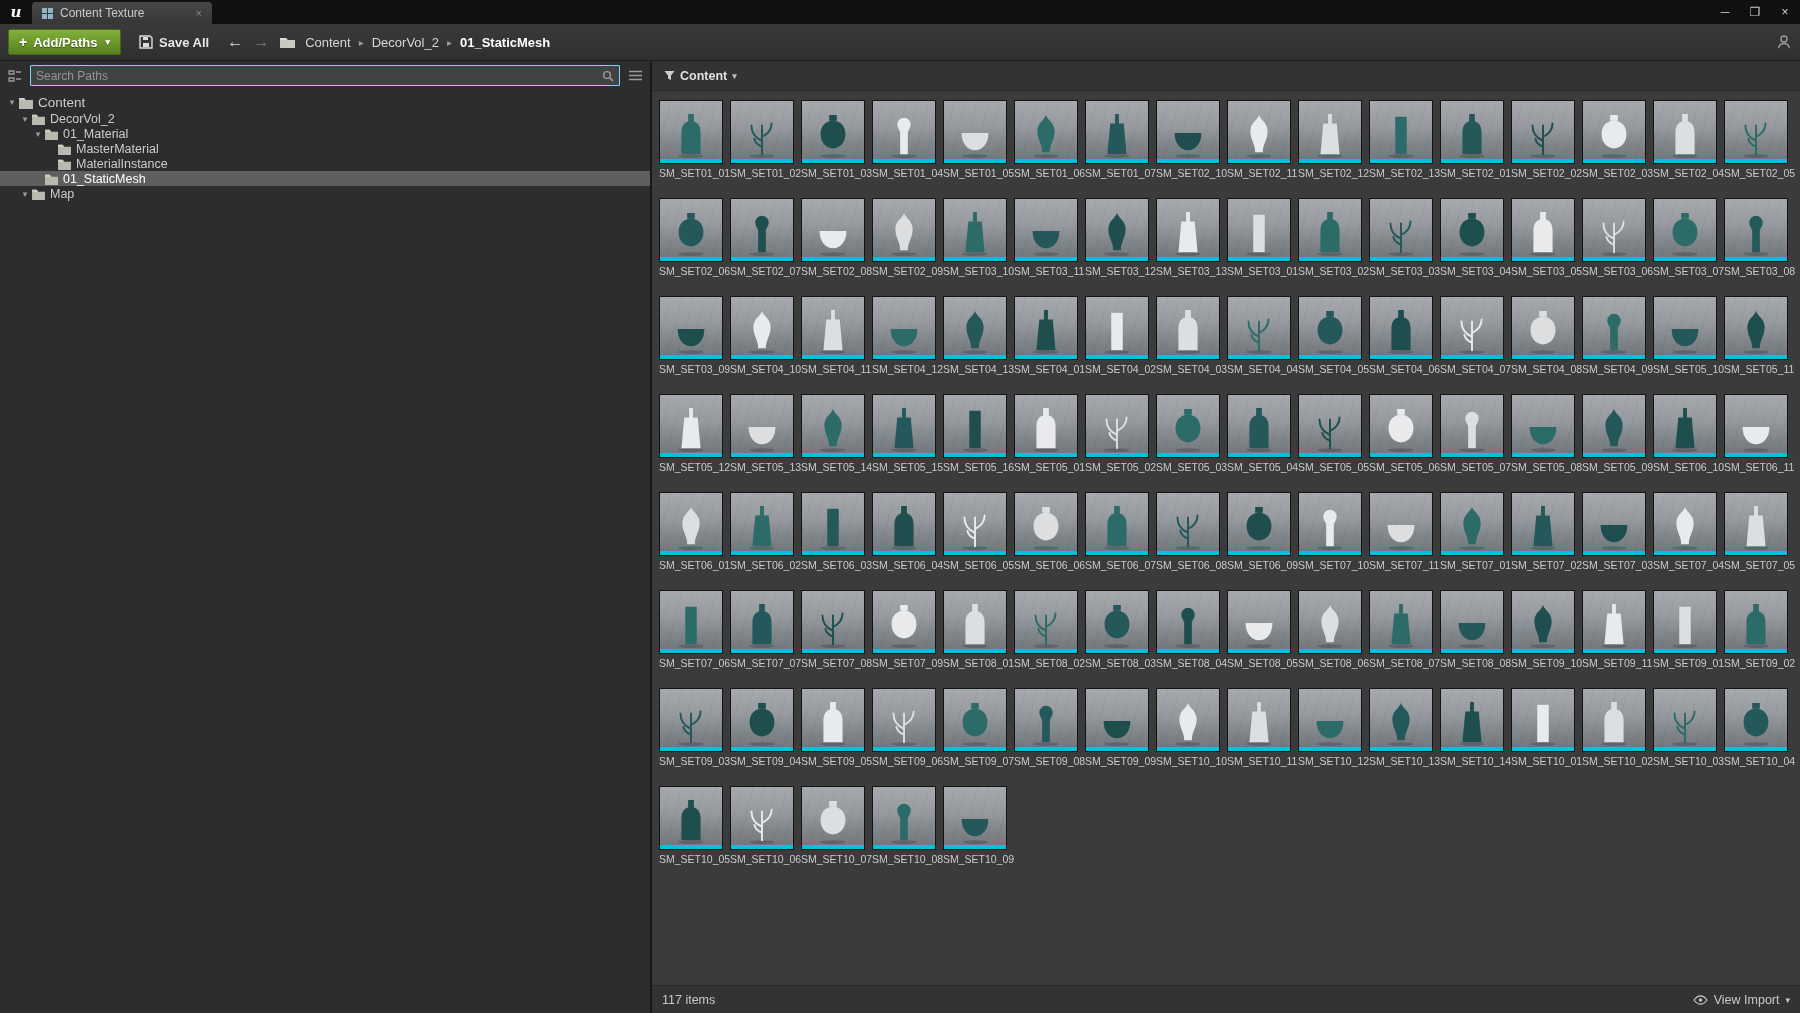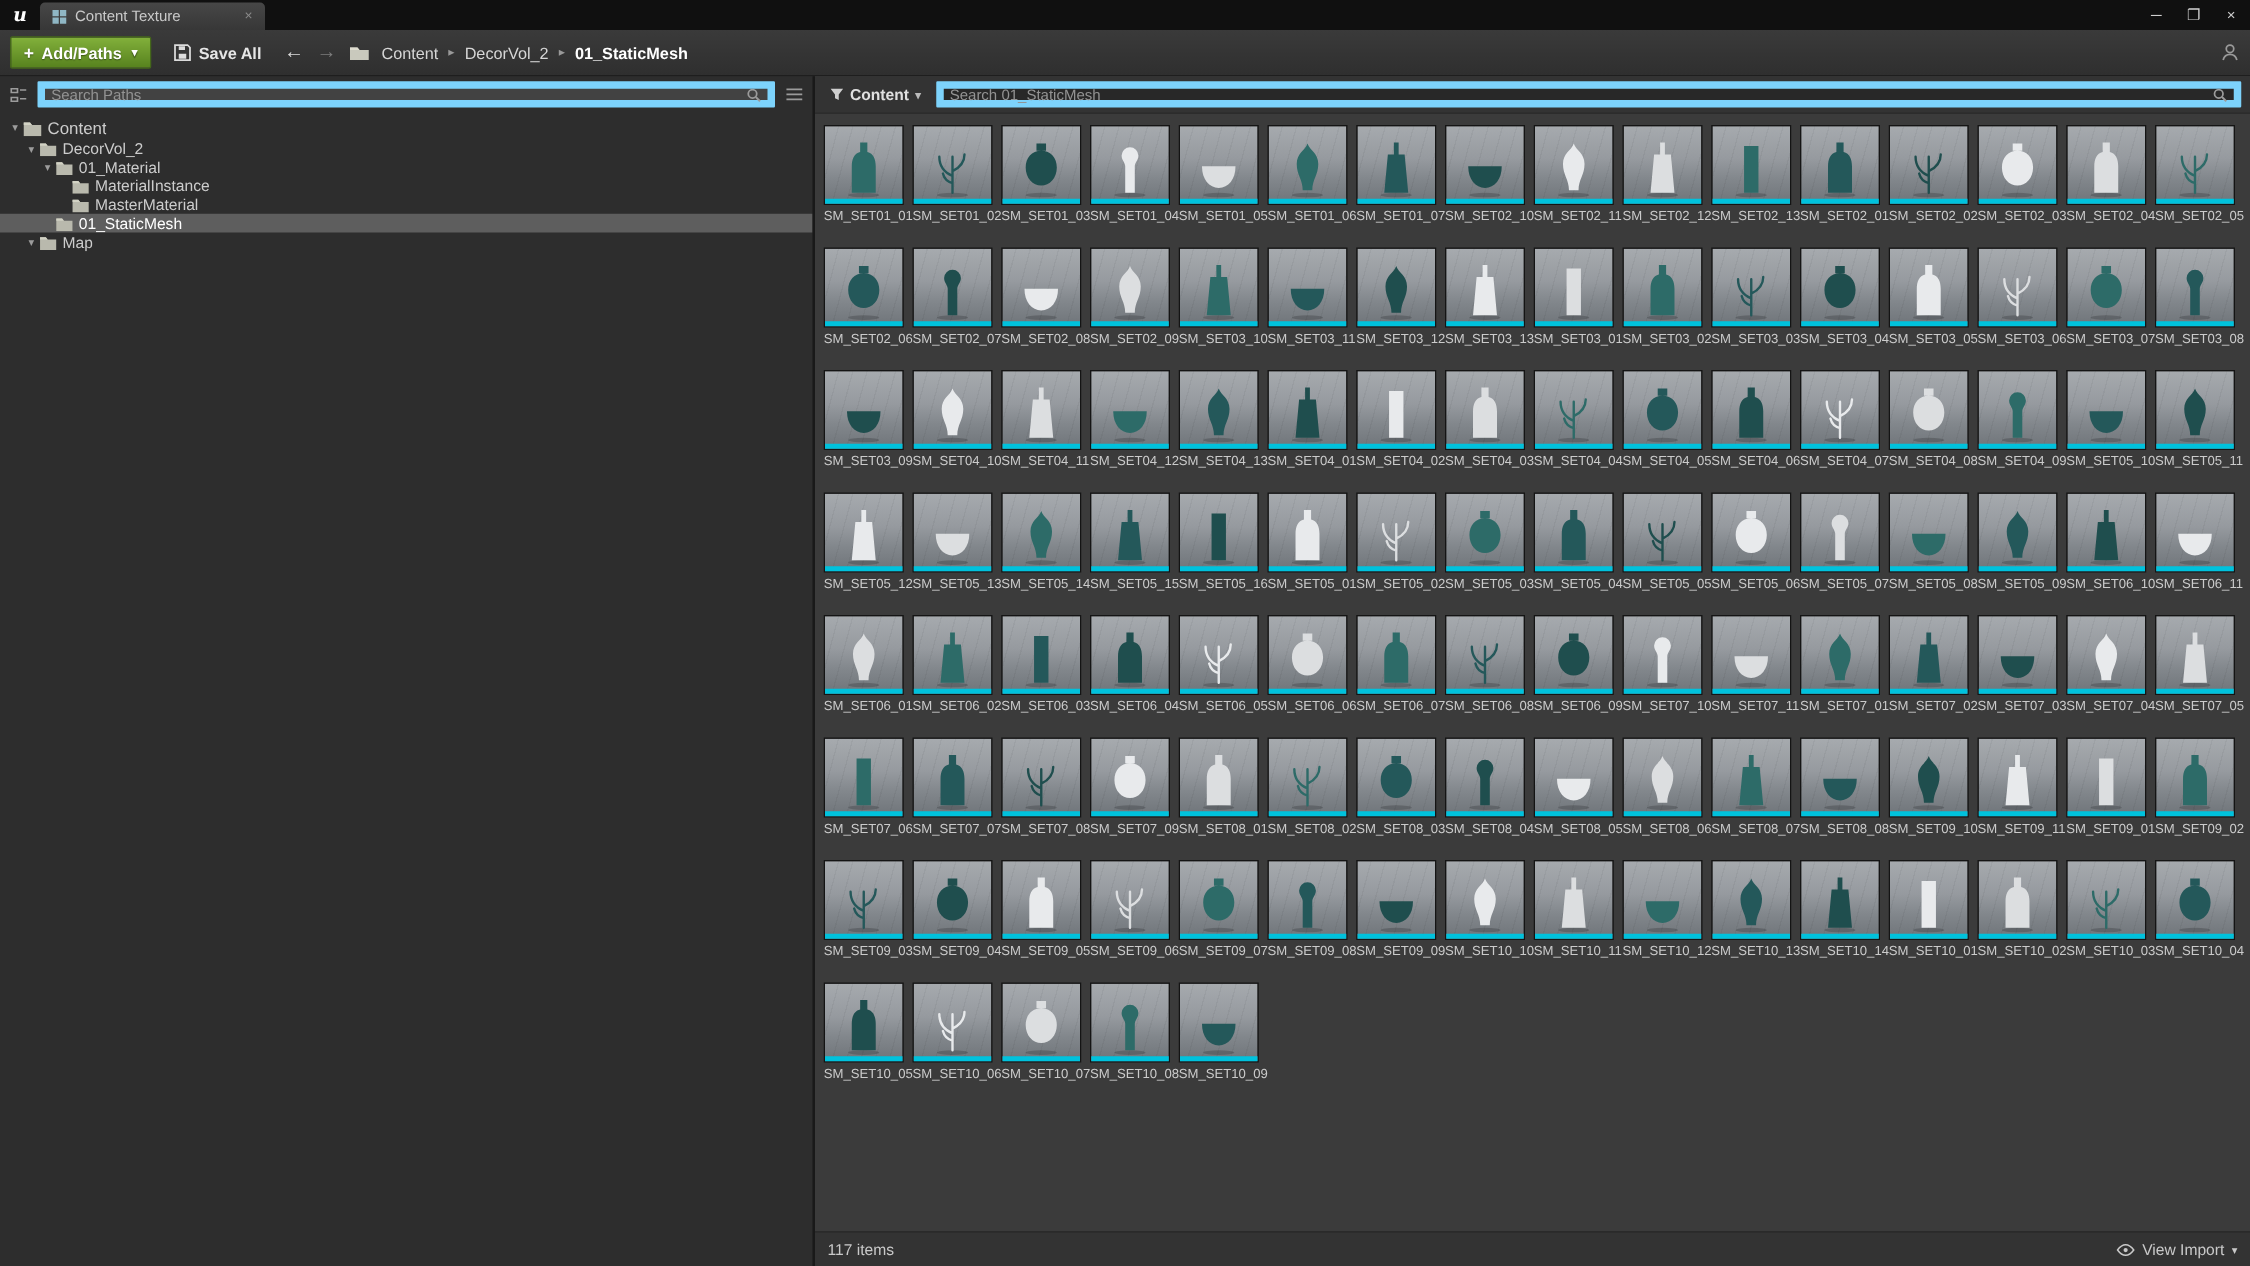--- a/index.html
+++ b/index.html
@@ -41,21 +41,21 @@
   
   .main { flex:1; display:flex; min-height:0; }
 
   
   .left-panel { width:652px; flex:0 0 auto; background:#2d2d2d; border-right:2px solid #191919;
     display:flex; flex-direction:column; }
   .search-row { height:29px; flex:0 0 auto; display:flex; align-items:center; gap:5px; padding:0 5px; }
   .icon-btn { width:20px; height:20px; display:flex; align-items:center; justify-content:center;
     color:#9b9b9b; cursor:pointer; flex:0 0 auto; }
   .search-box { flex:1; height:21px; display:flex; align-items:center; gap:4px;
-    background:#424242; border:6px solid #7dd3fc; border-radius:1px; padding:0 5px; }
+    background:#424242; border:1px solid #7dd3fc; border-radius:1px; padding:0 5px; }
   .search-box input { flex:1; min-width:0; background:transparent; border:none; outline:none;
     color:#ddd; font-size:12px; font-family:"Liberation Sans", sans-serif; }
   .search-box input::placeholder { color:#939393; }
   .tree { flex:1; overflow:hidden; padding-top:3px; }
   .tree-row { height:15px; display:flex; align-items:center; font-size:12.5px; color:#cccccc; cursor:pointer; white-space:nowrap; }
   .tree-row.root { height:18px; font-size:13.5px; }
   .tree-row.selected { background:#5e5e5e; color:#fff; }
   .indent { flex:0 0 auto; display:inline-block; }
   .arrow { flex:0 0 auto; width:12px; font-size:9px; color:#9c9c9c; text-align:center; }
   .folder-ico { flex:0 0 auto; margin-right:4px; }
@@ -195,30 +195,30 @@
             </svg>
             <span class="tree-label">01_Material</span>
           </div>
           <div class="tree-row">
             <span class="indent" style="width:45px"></span>
             <span class="arrow"></span>
             <svg class="folder-ico" viewBox="0 0 16 13" width="15" height="12">
               <path d="M1 2h5l1.6 2H15v9H1z" fill="#b9b9ad"></path>
               <path d="M1 2h5l1.6 2H1z" fill="#d2d2c4"></path>
             </svg>
-            <span class="tree-label">MaterialInstance</span>
+            <span class="tree-label">MasterMaterial</span>
           </div>
           <div class="tree-row">
             <span class="indent" style="width:45px"></span>
             <span class="arrow"></span>
             <svg class="folder-ico" viewBox="0 0 16 13" width="15" height="12">
               <path d="M1 2h5l1.6 2H15v9H1z" fill="#b9b9ad"></path>
               <path d="M1 2h5l1.6 2H1z" fill="#d2d2c4"></path>
             </svg>
-            <span class="tree-label">MasterMaterial</span>
+            <span class="tree-label">MaterialInstance</span>
           </div>
           <div class="tree-row selected">
             <span class="indent" style="width:32px"></span>
             <span class="arrow"></span>
             <svg class="folder-ico" viewBox="0 0 16 13" width="15" height="12">
               <path d="M1 2h5l1.6 2H15v9H1z" fill="#b9b9ad"></path>
               <path d="M1 2h5l1.6 2H1z" fill="#d2d2c4"></path>
             </svg>
             <span class="tree-label">01_StaticMesh</span>
           </div>
@@ -236,27 +236,20 @@
 
     <div class="right-panel">
       <div class="filter-row">
         <div class="filters-btn">
           <svg width="11" height="11" viewBox="0 0 11 11">
             <path d="M0.5 1h10L7 5.5V10L4 8.5V5.5z" fill="#cfcfcf"></path>
           </svg>
           <span>Content</span>
           <span class="caret">▾</span>
         </div>
-        <div class="search-box asset-search">
-          <input type="text" placeholder="Search 01_StaticMesh" style="">
-          <svg width="12" height="12" viewBox="0 0 12 12">
-            <circle cx="5" cy="5" r="3.4" fill="none" stroke="#9b9b9b" stroke-width="1.4"></circle>
-            <path d="M7.6 7.6 L11 11" stroke="#9b9b9b" stroke-width="1.6"></path>
-          </svg>
-        </div>
       </div>
 
       <div class="grid-wrap">
         <div class="asset-grid">
             <div class="tile">
               <div class="thumb">
                 <svg width="40" height="46" viewBox="0 0 40 48">
                   <ellipse cx="20" cy="46" rx="13" ry="2" fill="rgba(0,0,0,0.18)"></ellipse>
                   <path d="M17 2h6v8c5 1 7 6 7 12v22H10V22c0-6 2-11 7-12z" fill="#2d6b68"></path>
                 </svg>

